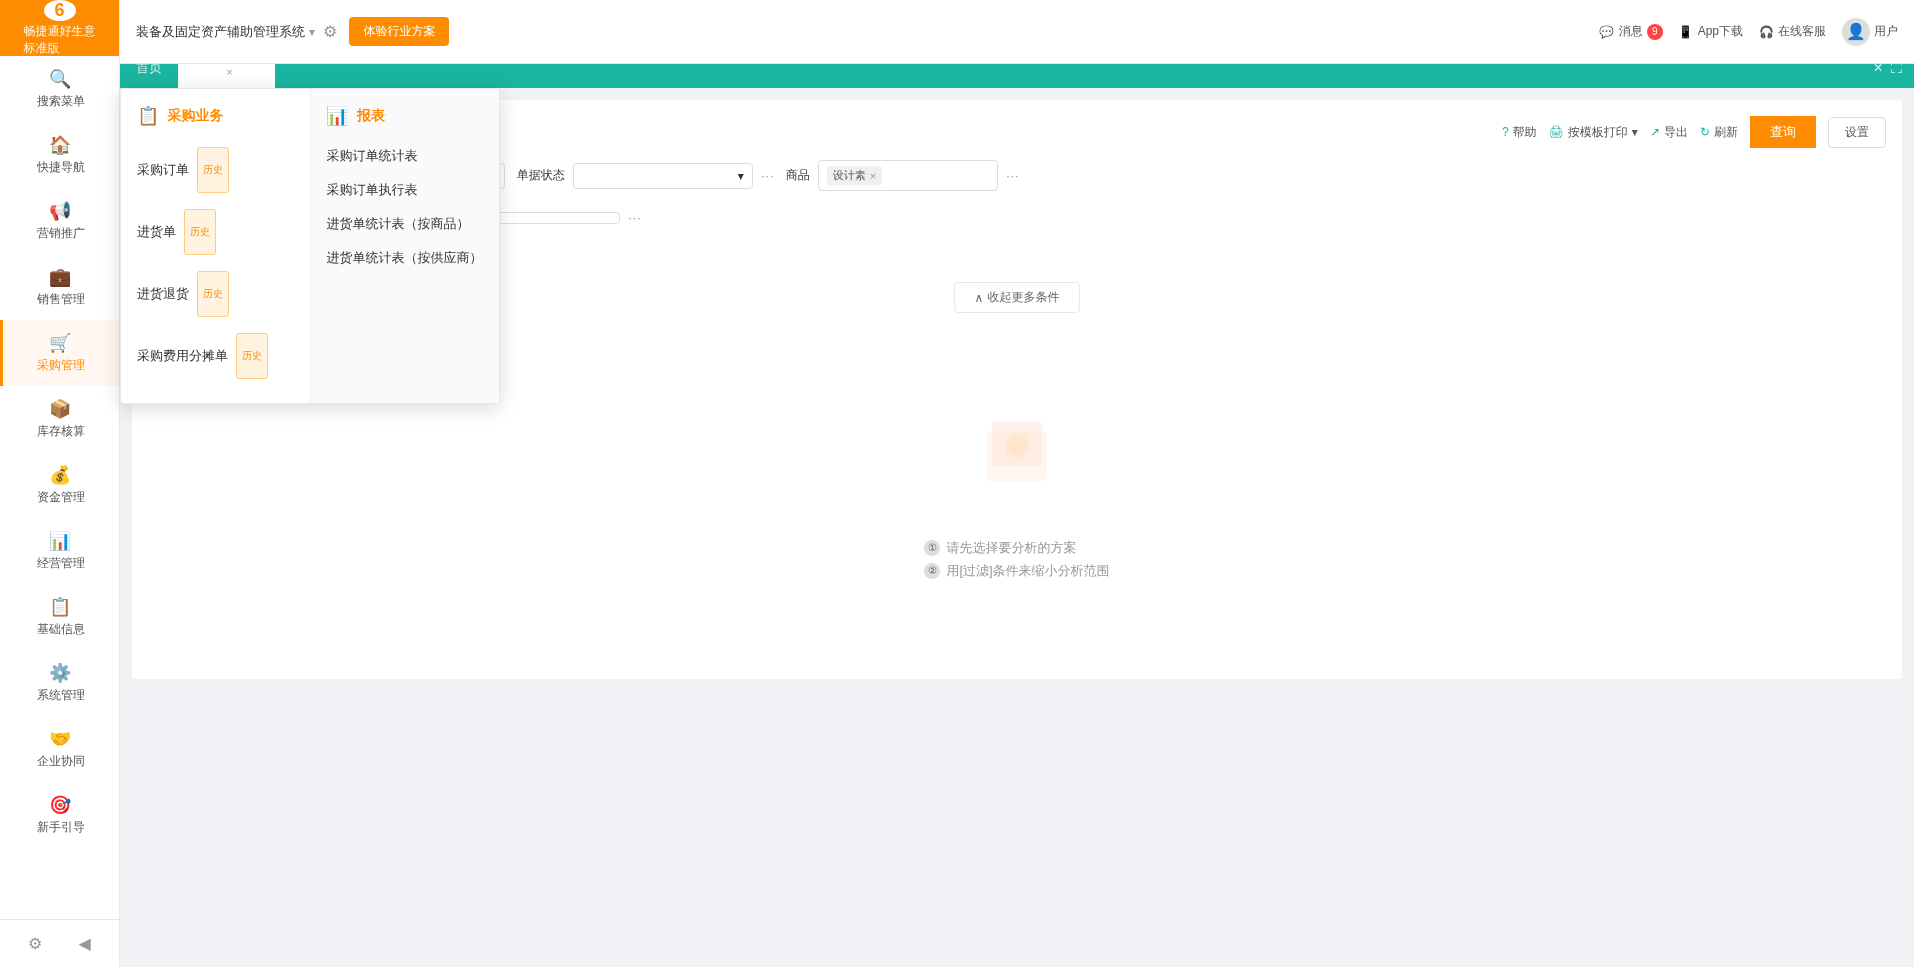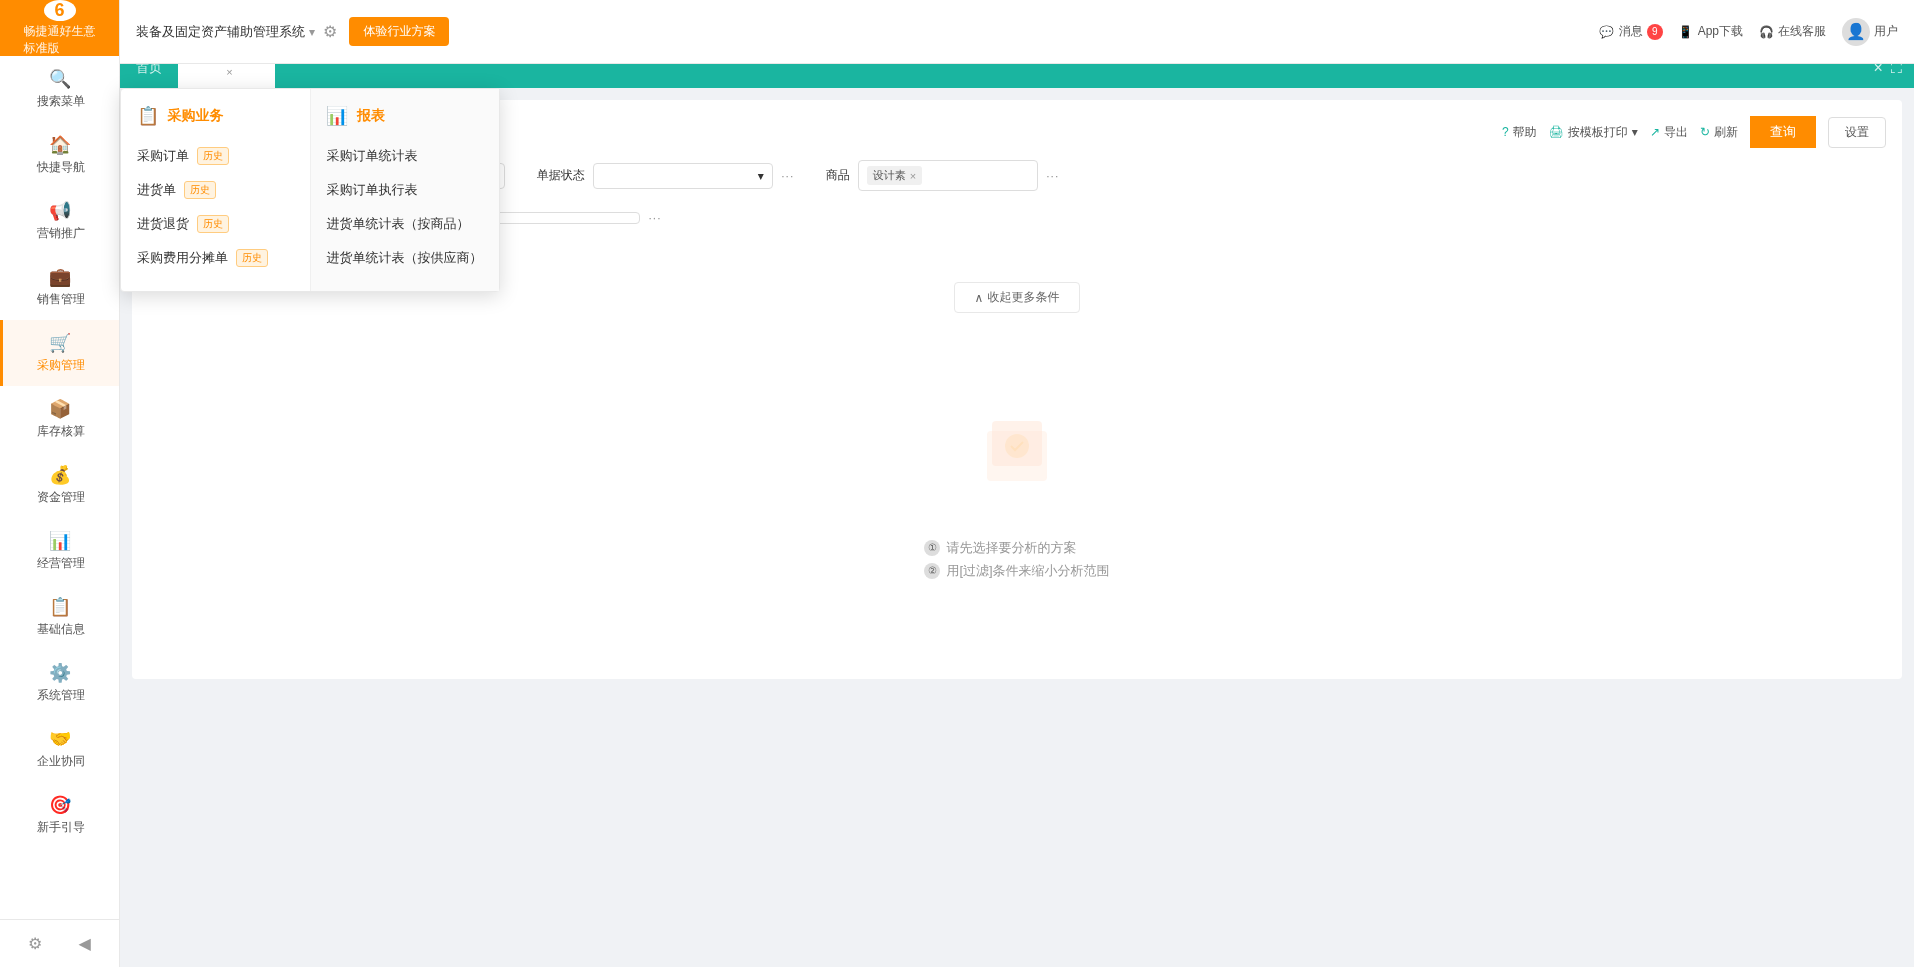--- a/index.html
+++ b/index.html
@@ -95,21 +95,21 @@
       background: #ff8c00; color: white; border: none; border-radius: 0;
       padding: 7px 20px; font-size: 13px; cursor: pointer;
     }
     .set-btn {
       border: 1px solid #ddd; background: white; color: #555; border-radius: 4px;
       padding: 6px 16px; font-size: 12px; cursor: pointer;
     }
 
     
     .filter-row {
-      display: flex; align-items: center; gap: 32px; margin-bottom: 12px; flex-wrap: wrap;
+      display: flex; align-items: center; gap: 12px; margin-bottom: 12px; flex-wrap: wrap;
     }
     .filter-group { display: flex; align-items: center; gap: 8px; }
     .filter-label { color: #333; font-size: 12px; white-space: nowrap; }
     .filter-input {
       border: 1px solid #ddd; border-radius: 4px; padding: 5px 8px;
       font-size: 12px; color: #333; min-width: 180px; display: flex; align-items: center;
       justify-content: space-between; cursor: pointer; background: white;
     }
     .filter-tag {
       background: #f0f0f0; border-radius: 3px; padding: 2px 6px;
@@ -160,21 +160,21 @@
       display: flex; align-items: center; gap: 8px; margin-bottom: 12px;
       font-size: 14px; font-weight: bold; color: #ff8c00;
     }
     .dropdown-section-icon { font-size: 18px; }
     .dropdown-item {
       display: flex; align-items: center; gap: 8px;
       padding: 8px 0; cursor: pointer; color: #333; font-size: 13px;
     }
     .history-badge {
       background: #fff3e0; color: #ff8c00; border: 1px solid #ffcc80;
-      border-radius: 3px; padding: 1px 5px; font-size: 10px;
+      border-radius: 3px; padding: 15px 5px; font-size: 10px;
     }
   </style>
 </head>
 <body>
 
 <div class="sidebar">
   <div class="sidebar-logo">
     <div class="logo-icon">
       <span>6</span>
     </div>

